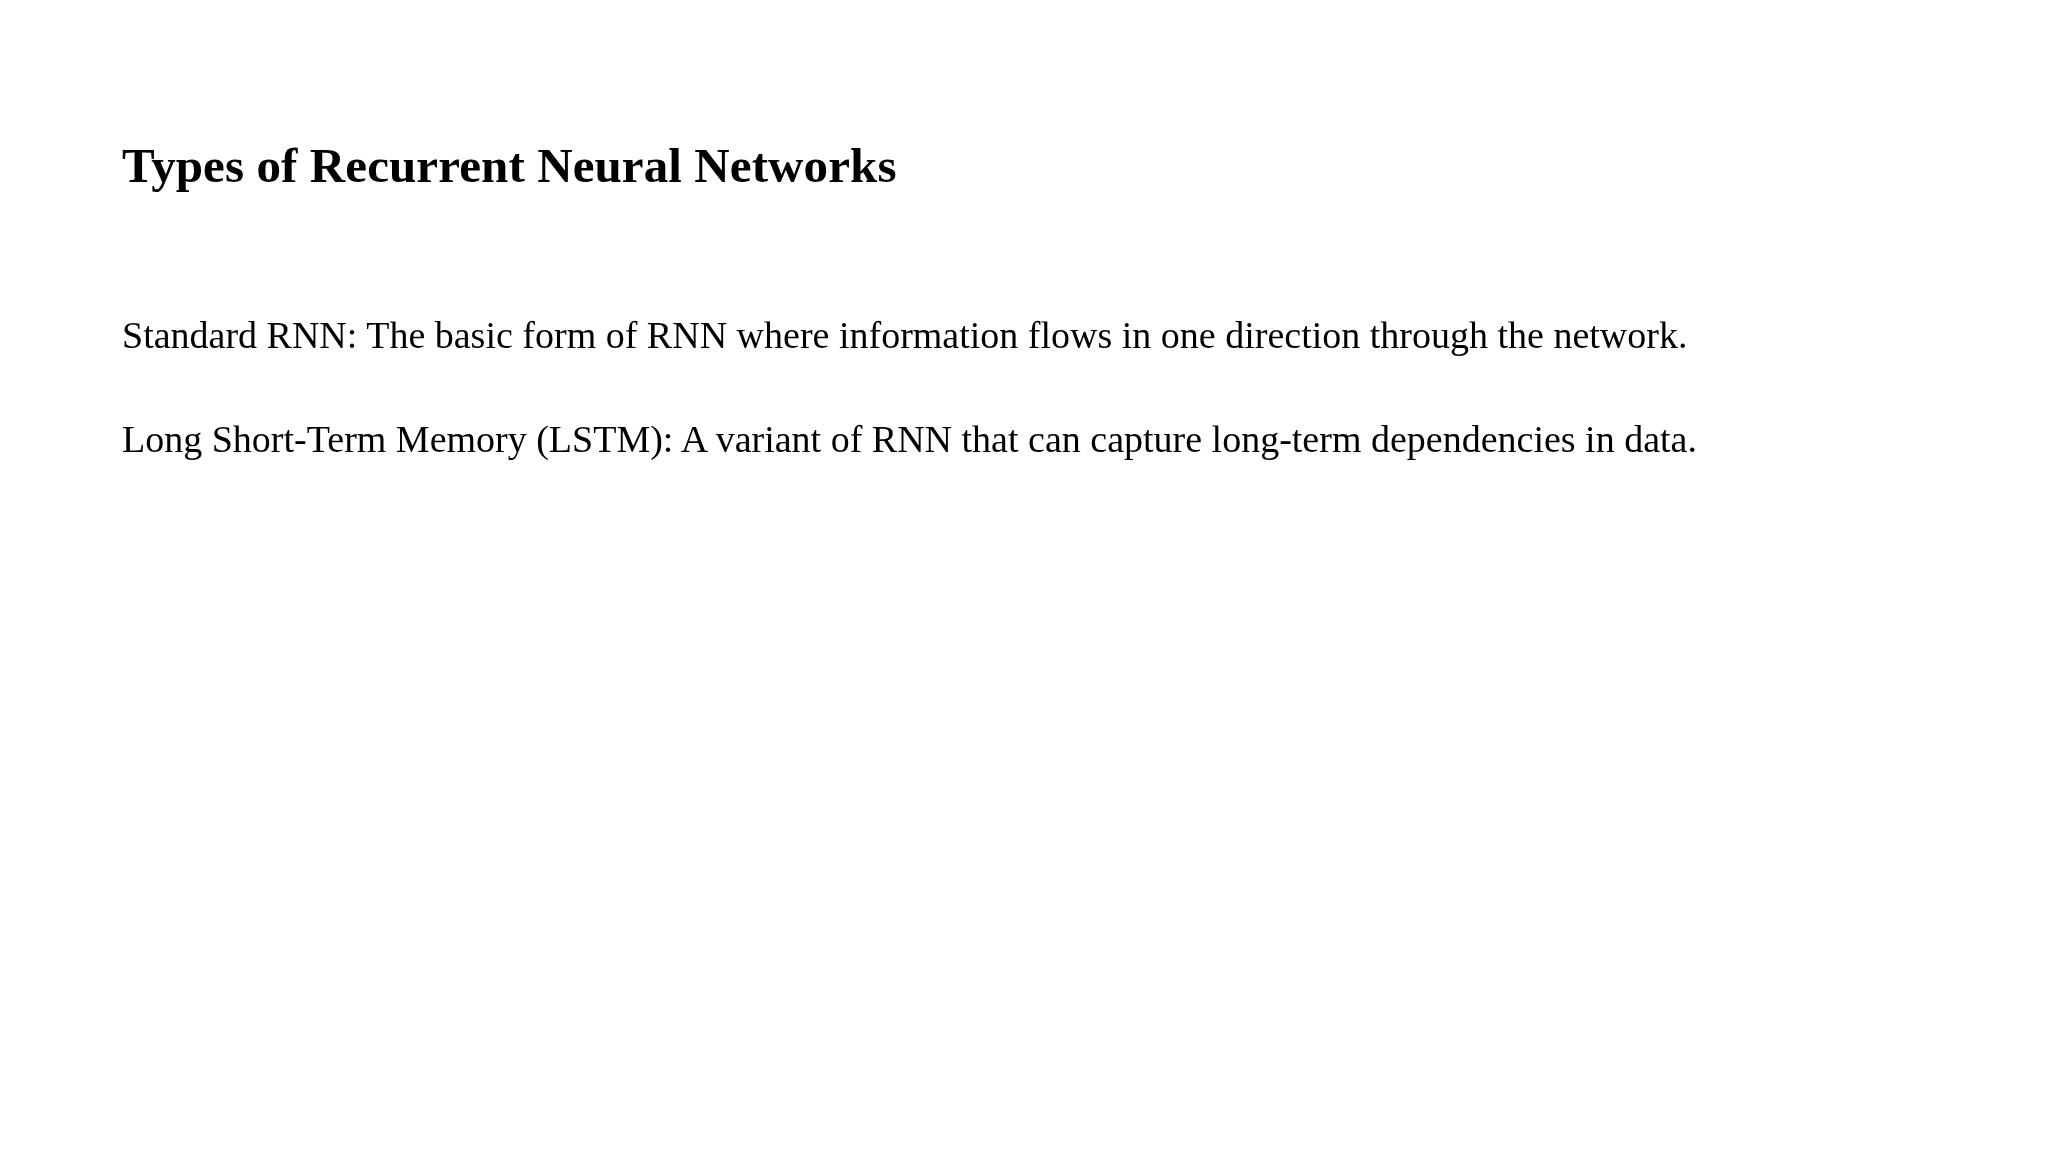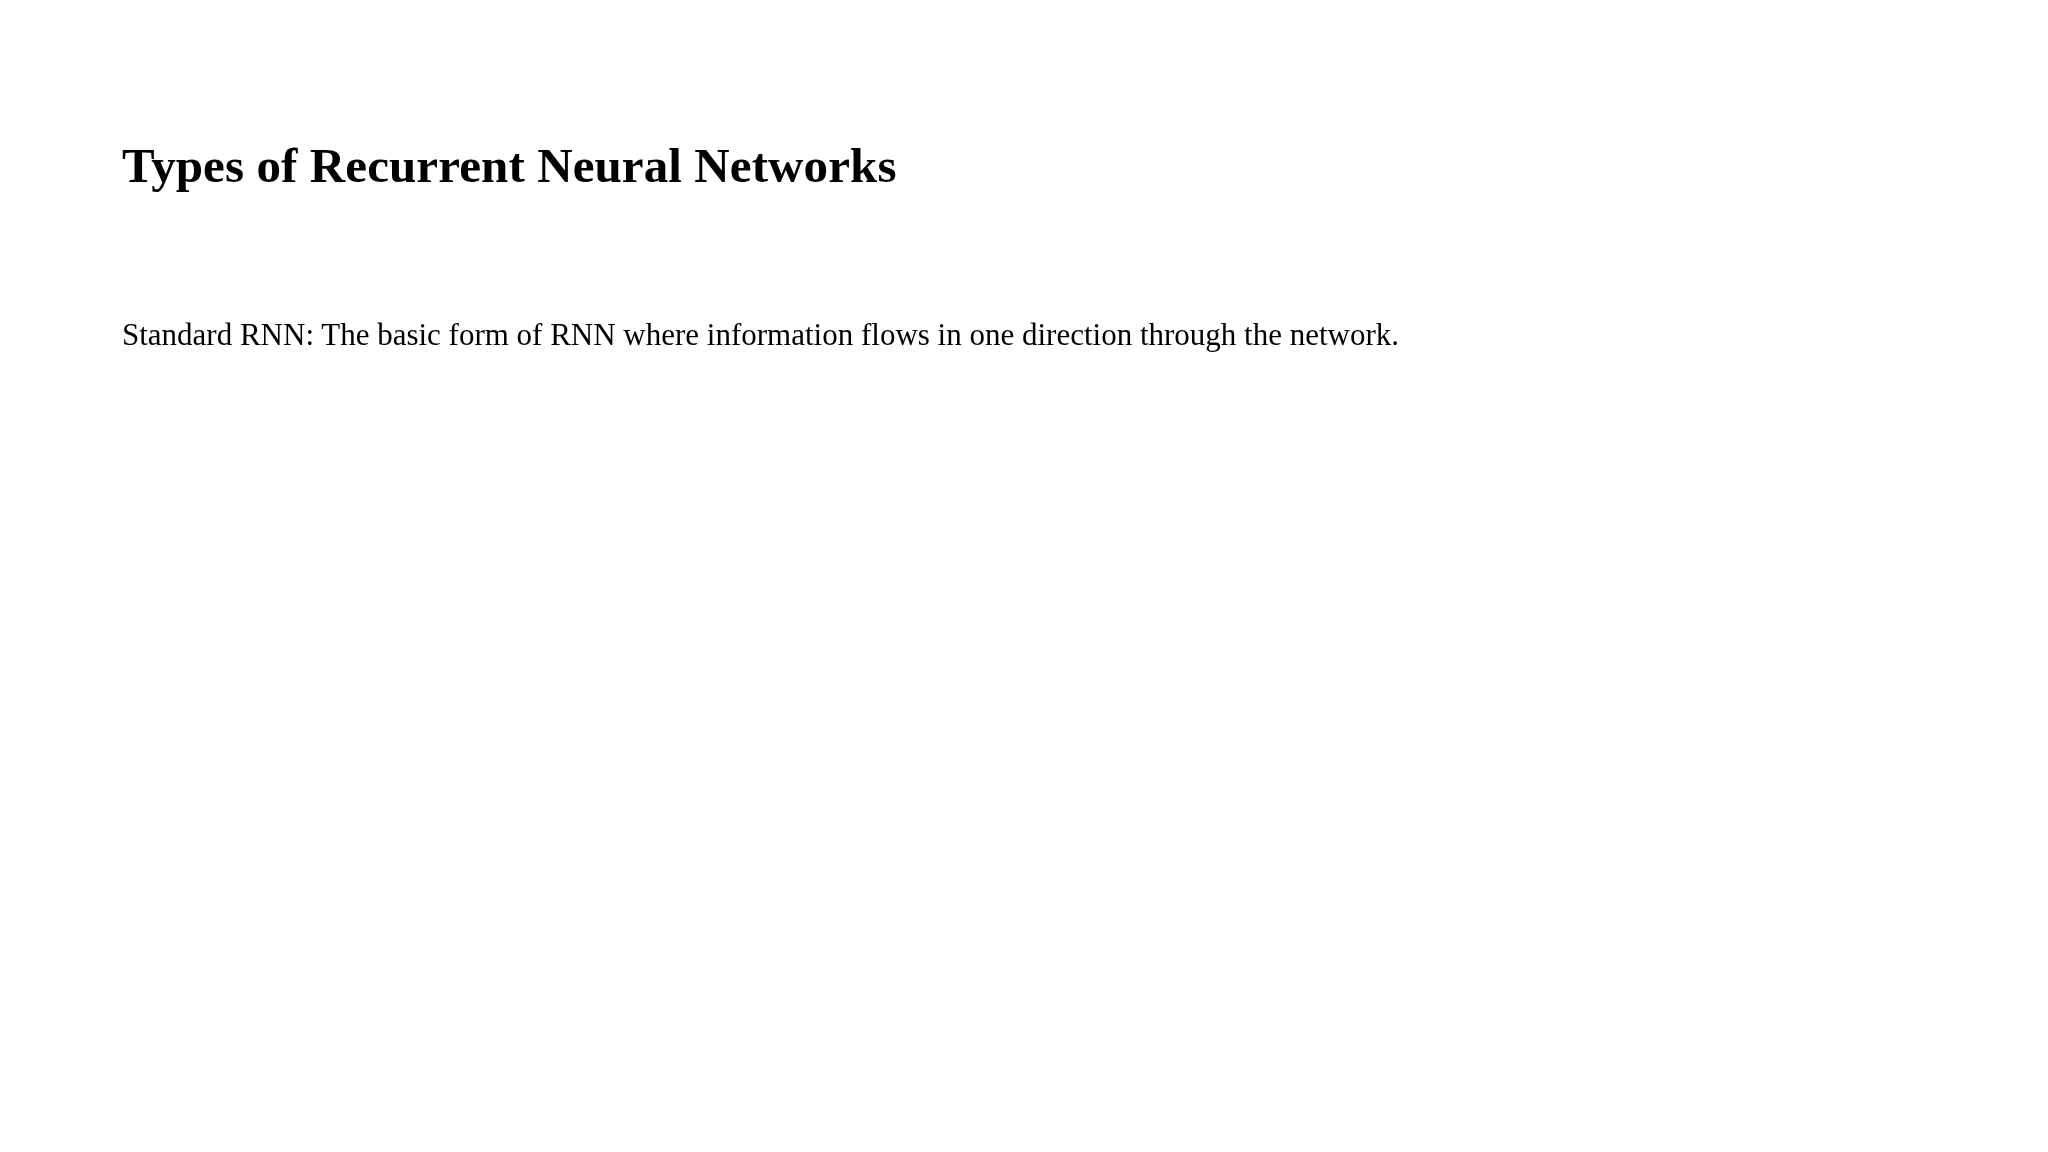--- a/index.html
+++ b/index.html
@@ -39,21 +39,21 @@
 
   .slide-body {
     position: absolute;
     left: 122px;
     top: 304px;
     width: 1706px;
   }
 
   .body-paragraph {
     font-family: "Liberation Serif", "DejaVu Serif", serif;
-    font-size: 31px;
+    font-size: 38px;
     font-weight: normal;
     line-height: 62px;
     color: #000000;
     margin: 0 0 42px 0;
     text-align: left;
   }
 
   .body-paragraph:last-child {
     margin-bottom: 0;
   }
@@ -62,17 +62,18 @@
 <body>
 
 <div class="slide">
 
   <h1 class="slide-title">Types of Recurrent Neural Networks</h1>
 
   <div class="slide-body">
 
     <p class="body-paragraph">Standard RNN: The basic form of RNN where information flows in one direction through the network.</p>
 
+    <p class="body-paragraph">Long Short-Term Memory (LSTM): A variant of RNN that can capture long-term dependencies in data.</p>
 
 
   </div>
 
 </div>
 
 </body></html>

